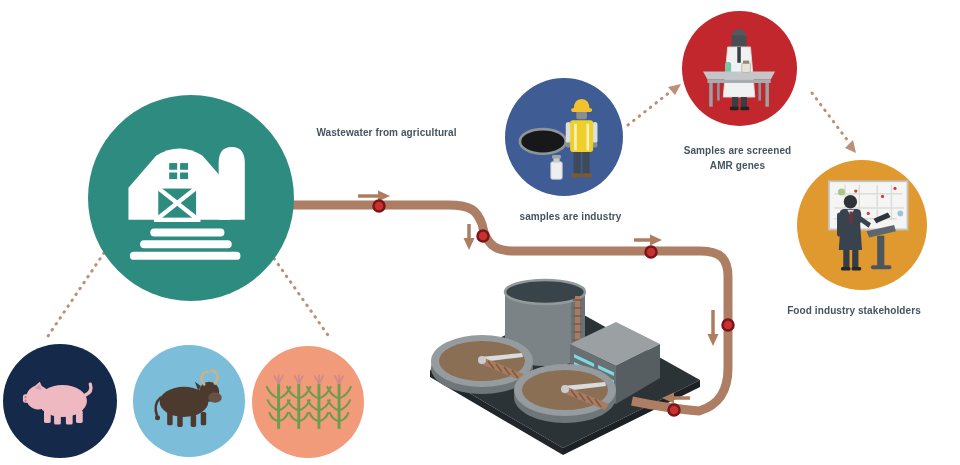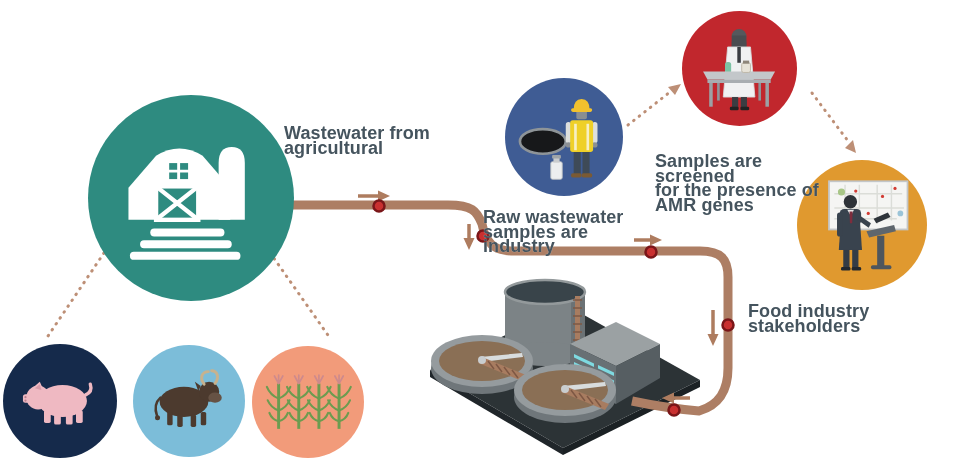--- a/index.html
+++ b/index.html
@@ -7,22 +7,22 @@
     position:relative;width:960px;height:465px;background:#ffffff;
     font-family:"Liberation Sans",sans-serif;overflow:hidden;
   }
   .layer{position:absolute;left:0;top:0;}
   .node{
     position:absolute;border-radius:50%;
     display:flex;align-items:center;justify-content:center;
   }
   .node svg{display:block;}
   .caption{
-    position:absolute;text-align:left;
-    font-size:18px;font-weight:700;line-height:14.6px;
+    position:absolute;text-align:center;
+    font-size:10px;font-weight:700;line-height:14.6px;
     color:#45545E;letter-spacing:.1px;
     text-shadow:0 0 1px rgba(255,255,255,.65);
   }
   .caption span{display:block;}
 </style>
 </head>
 <body>
 
 <div class="canvas">
 
@@ -268,27 +268,25 @@
         <rect x="75" y="110" width="23" height="4.5" rx="2" fill="#4E565D"></rect>
       </g>
     </svg>
   </div>
 
   <div class="caption" style="left:284px;top:126px;width:205px">
     <span>Wastewater from agricultural</span>
   </div>
 
   <div class="caption" style="left:483px;top:210px;width:175px">
-    <span>Raw wastewater</span>
     <span>samples are industry</span>
   </div>
 
-  <div class="caption" style="left:655px;top:154px;width:165px">
+  <div class="caption" style="left:655px;top:144px;width:165px">
     <span>Samples are screened</span>
-    <span>for the presence of</span>
     <span>AMR genes</span>
   </div>
 
   <div class="caption" style="left:748px;top:304px;width:212px">
     <span>Food industry stakeholders</span>
   </div>
 
 </div>
 
 </body></html>

